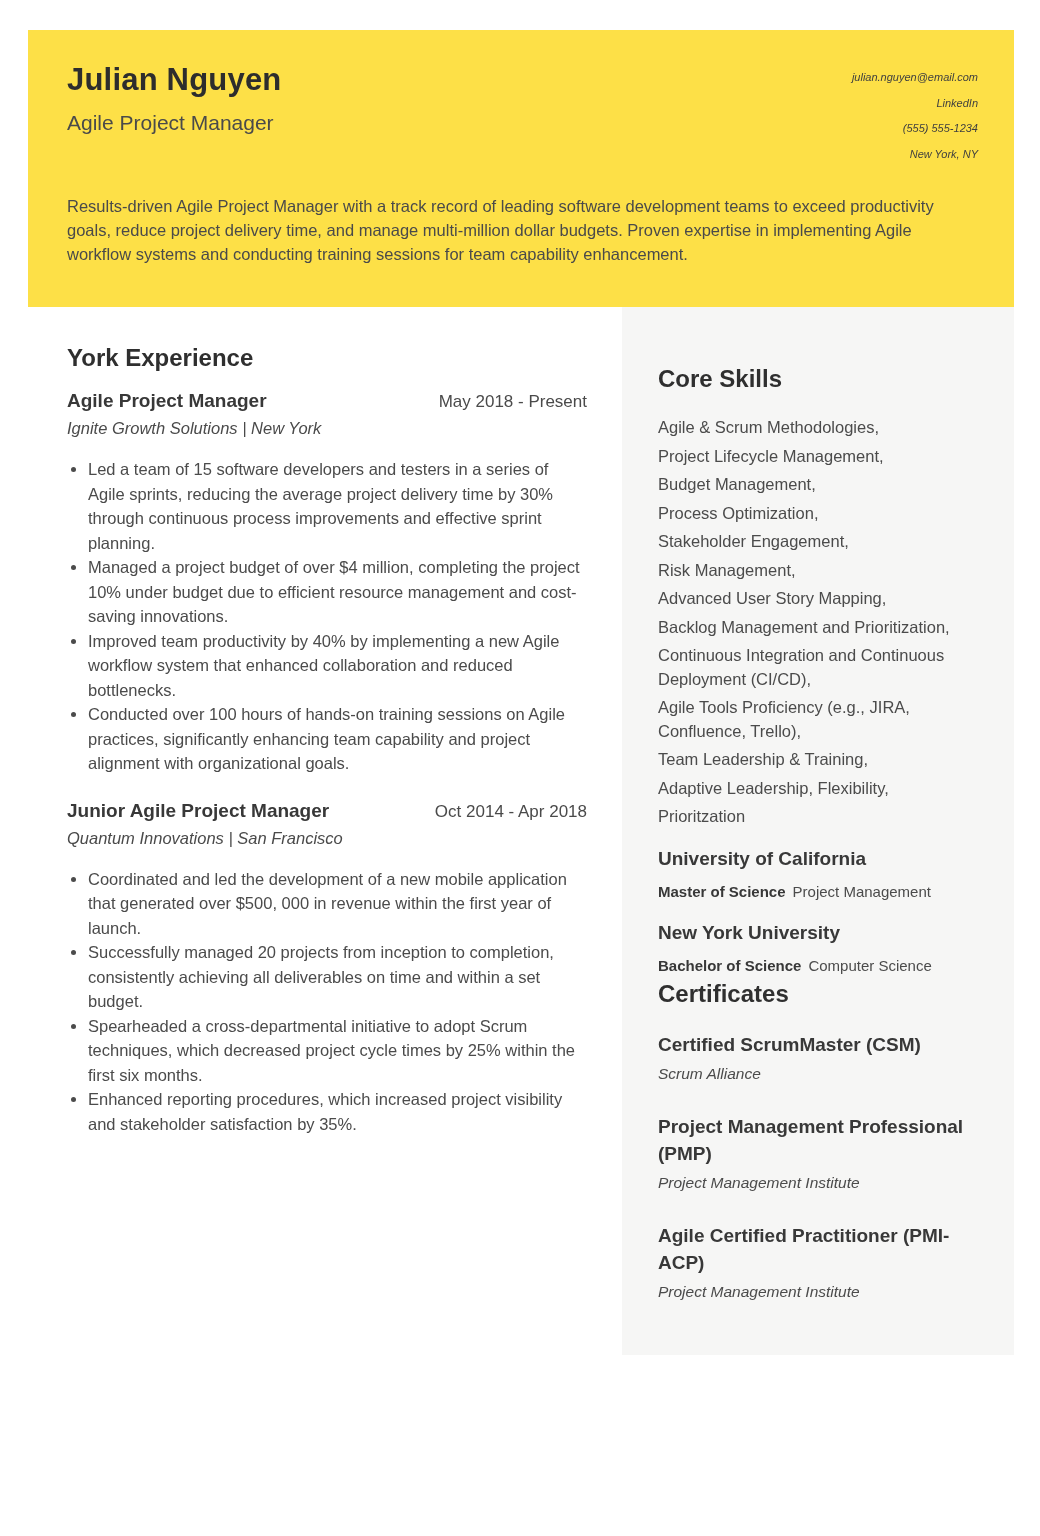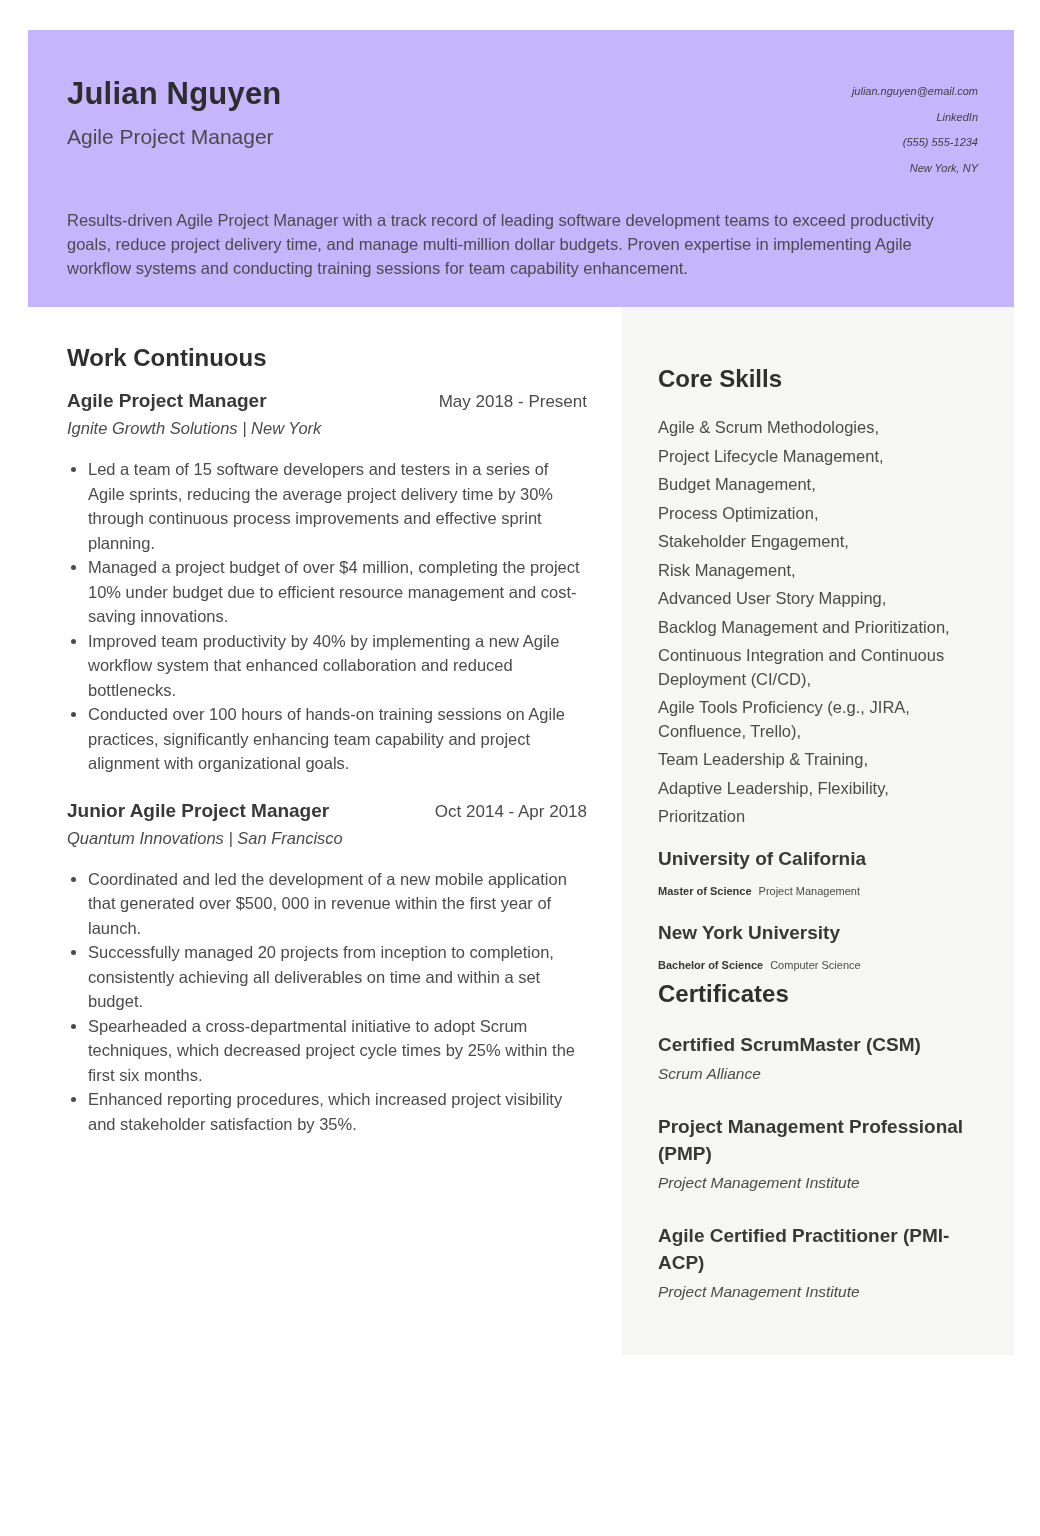--- a/index.html
+++ b/index.html
@@ -9,22 +9,22 @@
     font-family:"Liberation Sans", sans-serif;
     color:#4b4b4b;
     -webkit-font-smoothing:antialiased;
   }
   .page { position:relative; width:1040px; height:1536px; background:#ffffff; overflow:hidden; }
 
   
   .header-block {
     position:absolute; left:28px; top:30px;
     width:986px; height:277px;
-    background:#c4b5fd;
-    padding:44px 36px 0 39px;
+    background:#fde047;
+    padding:30px 36px 0 39px;
   }
   .header-top { display:flex; justify-content:space-between; align-items:flex-start; }
   .name {
     font-size:31px; font-weight:700; color:#2d2d2d;
     line-height:40px; letter-spacing:.2px;
   }
   .headline { font-size:21px; color:#4a4a4a; line-height:29px; margin-top:8px; }
   .contact {
     text-align:right; font-style:italic;
     font-size:11px; line-height:25.5px; color:#3f3f3f;
@@ -53,21 +53,21 @@
     position:absolute; left:622px; top:307px;
     width:392px; height:1048px;
     background:#f6f6f5;
     padding:55px 26px 0 36px;
   }
   .skills-list { margin-top:21px; }
   .skill { font-size:16.5px; line-height:23.5px; color:#4b4b4b; margin-bottom:5px; }
   .edu-section-title { margin-top:16px; }
   .edu-entry { margin-top:17px; }
   .school { font-size:19px; font-weight:700; color:#383838; line-height:26px; }
-  .degree-line { margin-top:8px; font-size:11px; line-height:23px; color:#4b4b4b; }
+  .degree-line { margin-top:8px; font-size:15px; line-height:23px; color:#4b4b4b; }
   .degree { font-weight:700; color:#383838; }
   .field { margin-left:7px; }
   .cert-section-title { }
   .cert-entry { margin-top:21px; }
   .cert-entry + .cert-entry { margin-top:29px; }
   .cert-name { font-size:19px; font-weight:700; color:#383838; line-height:27px; }
   .cert-issuer { font-style:italic; font-size:15.5px; line-height:21px; color:#4b4b4b; margin-top:5px; }
 </style>
 </head>
 <body>
@@ -84,21 +84,21 @@
         <div>julian.nguyen@email.com</div>
         <div>LinkedIn</div>
         <div>(555) 555-1234</div>
         <div>New York, NY</div>
       </div>
     </div>
     <p class="summary">Results-driven Agile Project Manager with a track record of leading software development teams to exceed productivity goals, reduce project delivery time, and manage multi-million dollar budgets. Proven expertise in implementing Agile workflow systems and conducting training sessions for team capability enhancement.</p>
   </div>
 
   <div class="left-col">
-    <h2 class="section-title">Work Continuous</h2>
+    <h2 class="section-title">York Experience</h2>
 
     <div class="job">
       <div class="job-header">
         <span class="job-name">Agile Project Manager</span>
         <span class="job-dates">May 2018 - Present</span>
       </div>
       <div class="company">Ignite Growth Solutions | New York</div>
       <ul class="bullets">
         <li>Led a team of 15 software developers and testers in a series of Agile sprints, reducing the average project delivery time by 30% through continuous process improvements and effective sprint planning.</li>
         <li>Managed a project budget of over $4 million, completing the project 10% under budget due to efficient resource management and cost-saving innovations.</li>

